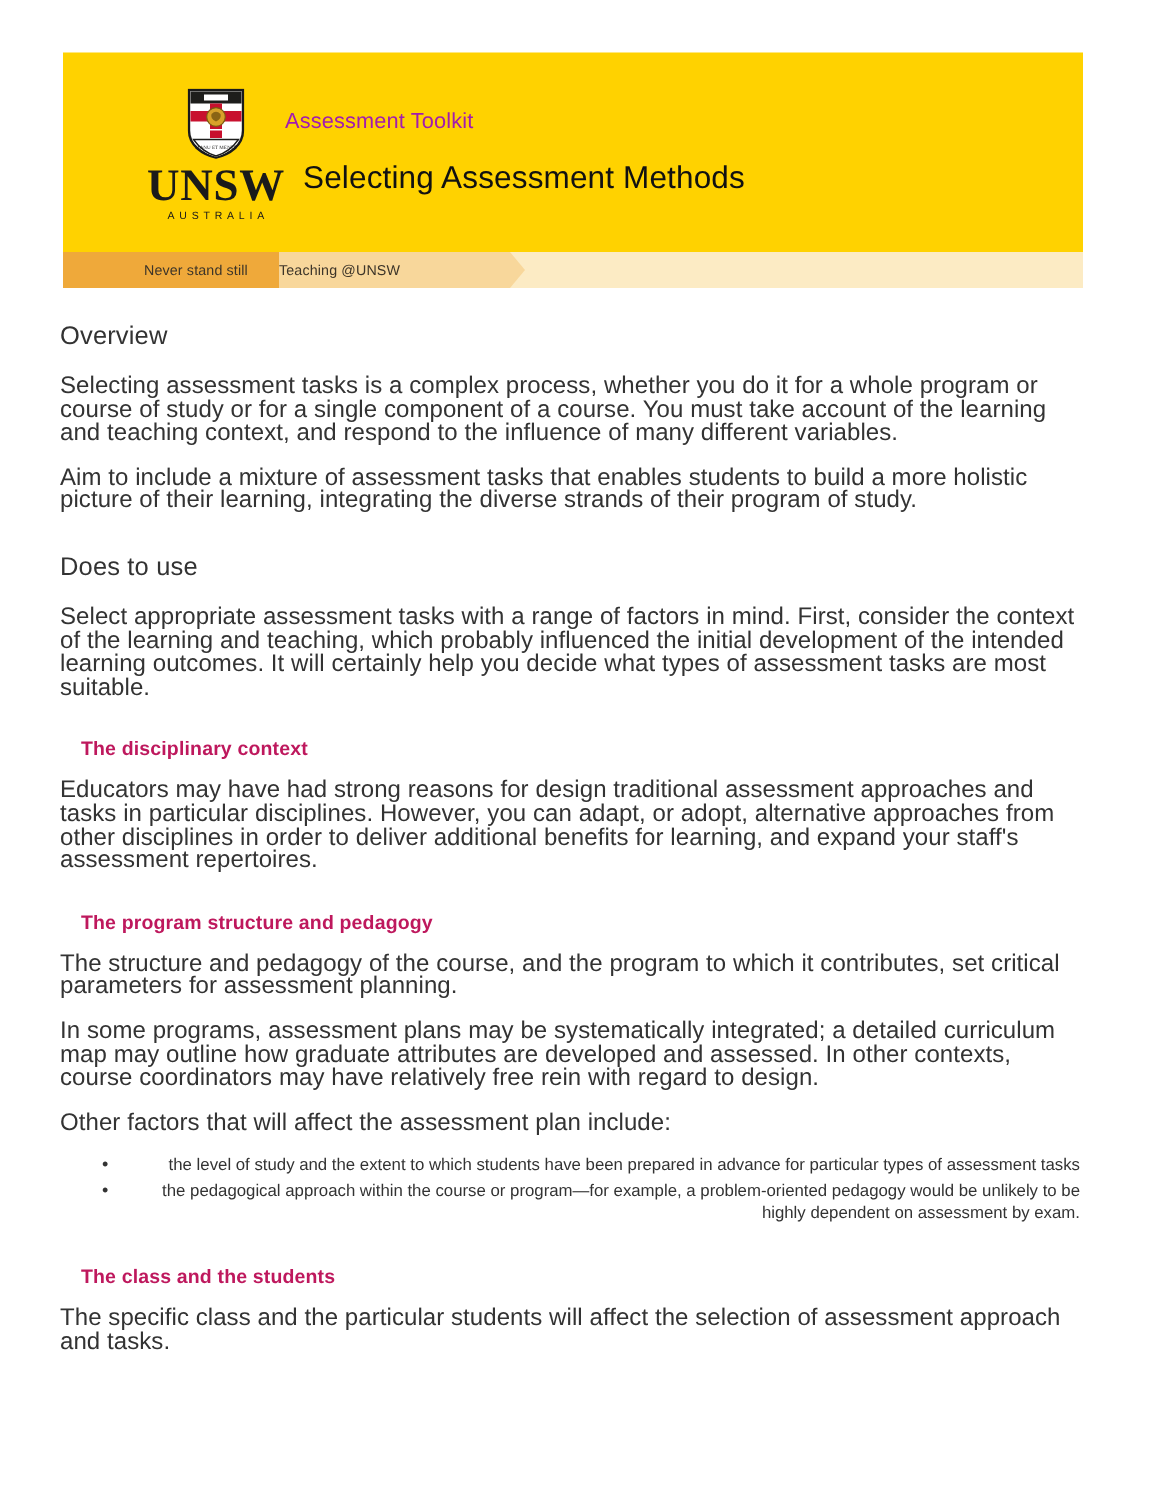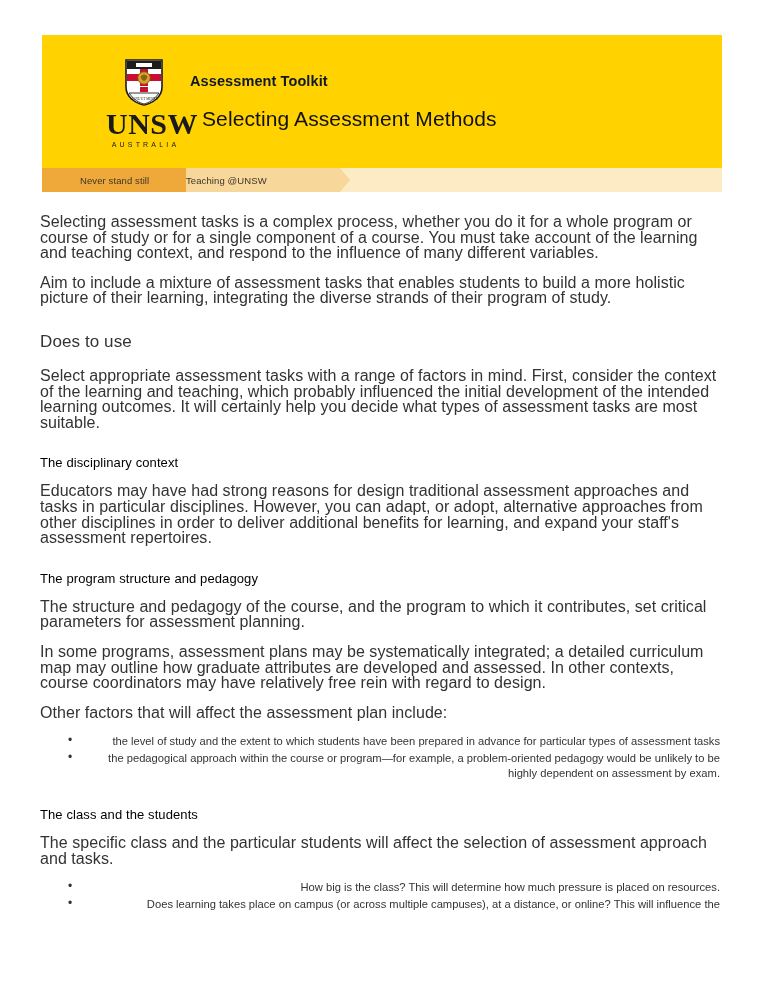--- a/index.html
+++ b/index.html
@@ -48,44 +48,43 @@
     display: block;
   }
 
   .wordmark {
     font-family: "Liberation Serif", serif;
     font-size: 30px;
     font-weight: bold;
     letter-spacing: 0.5px;
     line-height: 1;
     color: #1a1a1a;
-    text-align: right;
   }
 
   .sub-wordmark {
     font-family: "Liberation Sans", sans-serif;
     font-size: 7px;
     letter-spacing: 3.2px;
     color: #1a1a1a;
     margin-top: 2px;
     padding-left: 3px;
   }
 
   .banner-titles {
     position: absolute;
     left: 148px;
     top: 38px;
   }
 
   .toolkit-label {
     font-size: 14.5px;
-    color: #0f172a;
+    color: #a21caf;
     letter-spacing: 0.1px;
     margin: 0 0 18px 0;
-    font-weight: bold;
+    font-weight: normal;
   }
 
   .page-heading {
     font-size: 21px;
     color: #111111;
     letter-spacing: 0.1px;
     margin: 12px;
     font-weight: normal;
   }
 
@@ -107,21 +106,21 @@
     display: flex;
     align-items: center;
     box-sizing: border-box;
   }
 
   .ribbon-seg-1 {
     left: 0;
     width: 158px;
     background: #efa93a;
     clip-path: polygon(0 0, 148px 0, 158px 50%, 148px 100%, 0 100%);
-    padding-left: 38px;
+    padding-left: 54px;
   }
 
   .ribbon-seg-2 {
     left: 144px;
     width: 164px;
     background: #f8d79b;
     clip-path: polygon(0 0, 154px 0, 164px 50%, 154px 100%, 0 100%);
   }
 
   .ribbon-text {
@@ -146,23 +145,23 @@
     margin: 0 0 16px 0;
     letter-spacing: 0.1px;
   }
 
   h2.section-title.spaced {
     margin-top: 26px;
   }
 
   h3.sub-title {
     font-size: 13px;
-    font-weight: normal;
-    color: #000000;
-    margin: 25px 0 13px 0;
+    font-weight: bold;
+    color: #be185d;
+    margin: 25px 0 13px 14px;
     letter-spacing: 0.1px;
   }
 
   p.body-text {
     font-size: 16px;
     line-height: 15.6px;
     color: #333333;
     margin: 0 0 14px 0;
     letter-spacing: 0.05px;
   }
@@ -227,39 +226,36 @@
     <div class="ribbon-seg ribbon-seg-1">
       <span class="ribbon-text">Never stand still</span>
     </div>
     <div class="ribbon-seg ribbon-seg-2">
       <span class="ribbon-text">Teaching @UNSW</span>
     </div>
   </div>
 
   <div class="content">
 
+    <h2 class="section-title">Overview</h2>
     <p class="body-text">Selecting assessment tasks is a complex process, whether you do it for a whole program or course of study or for a single component of a course. You must take account of the learning and teaching context, and respond to the influence of many different variables.</p>
     <p class="body-text">Aim to include a mixture of assessment tasks that enables students to build a more holistic picture of their learning, integrating the diverse strands of their program of study.</p>
 
     <h2 class="section-title spaced">Does to use</h2>
     <p class="body-text">Select appropriate assessment tasks with a range of factors in mind. First, consider the context of the learning and teaching, which probably influenced the initial development of the intended learning outcomes. It will certainly help you decide what types of assessment tasks are most suitable.</p>
 
     <h3 class="sub-title">The disciplinary context</h3>
     <p class="body-text">Educators may have had strong reasons for design traditional assessment approaches and tasks in particular disciplines. However, you can adapt, or adopt, alternative approaches from other disciplines in order to deliver additional benefits for learning, and expand your staff's assessment repertoires.</p>
 
     <h3 class="sub-title">The program structure and pedagogy</h3>
     <p class="body-text">The structure and pedagogy of the course, and the program to which it contributes, set critical parameters for assessment planning.</p>
     <p class="body-text">In some programs, assessment plans may be systematically integrated; a detailed curriculum map may outline how graduate attributes are developed and assessed. In other contexts, course coordinators may have relatively free rein with regard to design.</p>
     <p class="body-text">Other factors that will affect the assessment plan include:</p>
     <ul class="bullets">
       <li>the level of study and the extent to which students have been prepared in advance for particular types of assessment tasks</li>
       <li>the pedagogical approach within the course or program—for example, a problem-oriented pedagogy would be unlikely to be highly dependent on assessment by exam.</li>
     </ul>
 
     <h3 class="sub-title">The class and the students</h3>
     <p class="body-text">The specific class and the particular students will affect the selection of assessment approach and tasks.</p>
-    <ul class="bullets">
-      <li>How big is the class? This will determine how much pressure is placed on resources.</li>
-      <li>Does learning takes place on campus (or across multiple campuses), at a distance, or online? This will influence the</li>
-    </ul>
 
   </div>
 </div>
 
 </body></html>

